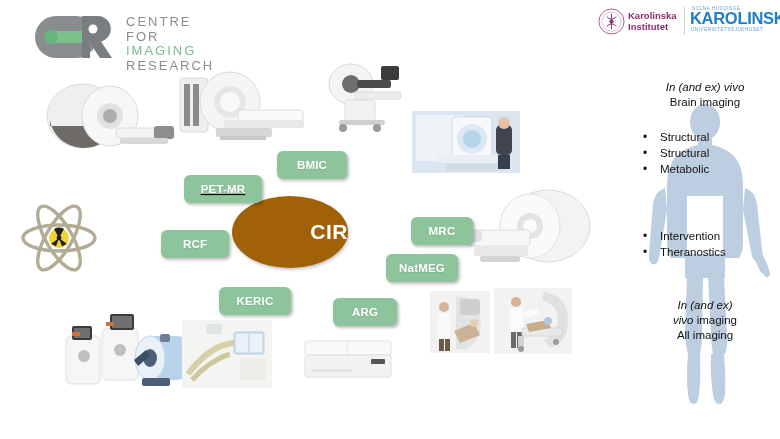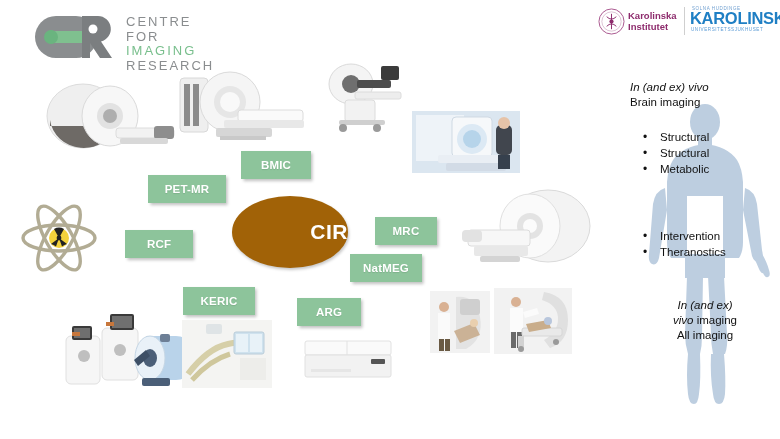--- a/index.html
+++ b/index.html
@@ -41,31 +41,32 @@
   
   .cir-ellipse{
     position:absolute;left:232px;top:196px;width:116px;height:72px;
     background:#a16207;border-radius:50%;
     display:flex;align-items:center;justify-content:flex-end;
     box-shadow:1px 2px 3px rgba(0,0,0,.22);
   }
   .cir-ellipse span{color:#fff;font-size:21px;font-weight:bold;letter-spacing:.5px;}
 
   .node{
-    position:absolute;background:#8dc49b;border-radius:0;
+    position:absolute;background:#8dc49b;border-radius:6px;
     display:flex;align-items:center;justify-content:center;
     box-shadow:1.5px 2px 3px rgba(0,0,0,.25);
+    margin-left:36px;
   }
   .node span{color:#ffffff;font-size:11.5px;font-weight:bold;letter-spacing:.2px;
     text-shadow:0 1px 1px rgba(0,0,0,.10);white-space:nowrap;}
 
   
   .rightcol{position:absolute;left:630px;top:80px;width:150px;height:350px;}
   .body-silhouette{position:absolute;left:0;top:24px;width:150px;height:320px;}
-  .rc-text{position:absolute;width:150px;color:#111;}
+  .rc-text{position:absolute;width:150px;text-align:center;color:#111;}
   .rc-title{top:0px;font-size:11.5px;line-height:15px;}
   .rc-title .ital{font-style:italic;}
   .bullets{position:absolute;width:150px;}
   .bullets .row{display:flex;align-items:center;font-size:11.5px;color:#111;line-height:16px;}
   .bullets .row .dot{width:30px;text-align:center;font-size:12px;line-height:16px;}
   .bullets .row .lbl{flex:1;text-align:left;}
   .rc-bottom{position:absolute;width:150px;text-align:center;font-size:11.5px;line-height:15px;color:#111;}
   .rc-bottom .ital{font-style:italic;}
 </style>
 </head>
@@ -279,21 +280,21 @@
     </svg>
   </div>
 
   <div class="cir-ellipse">
     <span>CIR</span>
   </div>
 
   <div class="node" style="left:241px;top:151px;width:70px;height:28px;">
     <span>BMIC</span>
   </div>
-  <div class="node" style="left:148px;top:175px;width:78px;height:28px;">
+  <div class="node" style="left:148px;top:175px;width:78px;height:28px;text-decoration:underline;">
     <span>PET-MR</span>
   </div>
   <div class="node" style="left:375px;top:217px;width:62px;height:28px;">
     <span>MRC</span>
   </div>
   <div class="node" style="left:125px;top:230px;width:68px;height:28px;text-align:right;">
     <span>RCF</span>
   </div>
   <div class="node" style="left:350px;top:254px;width:72px;height:28px;">
     <span>NatMEG</span>

